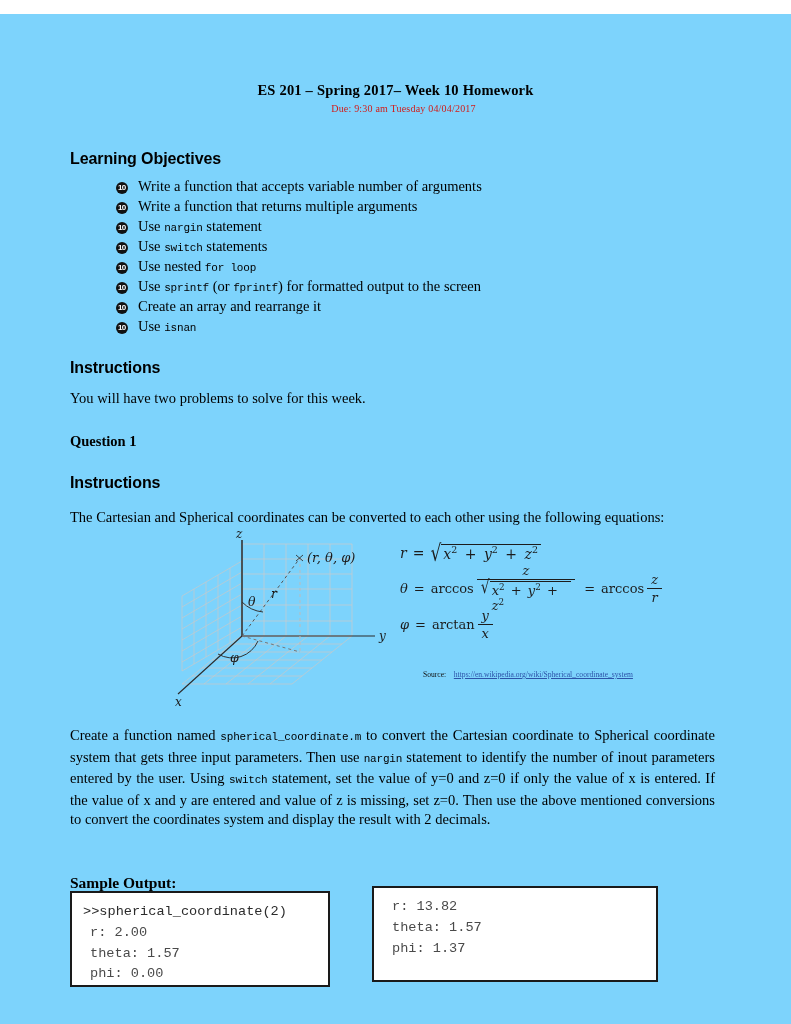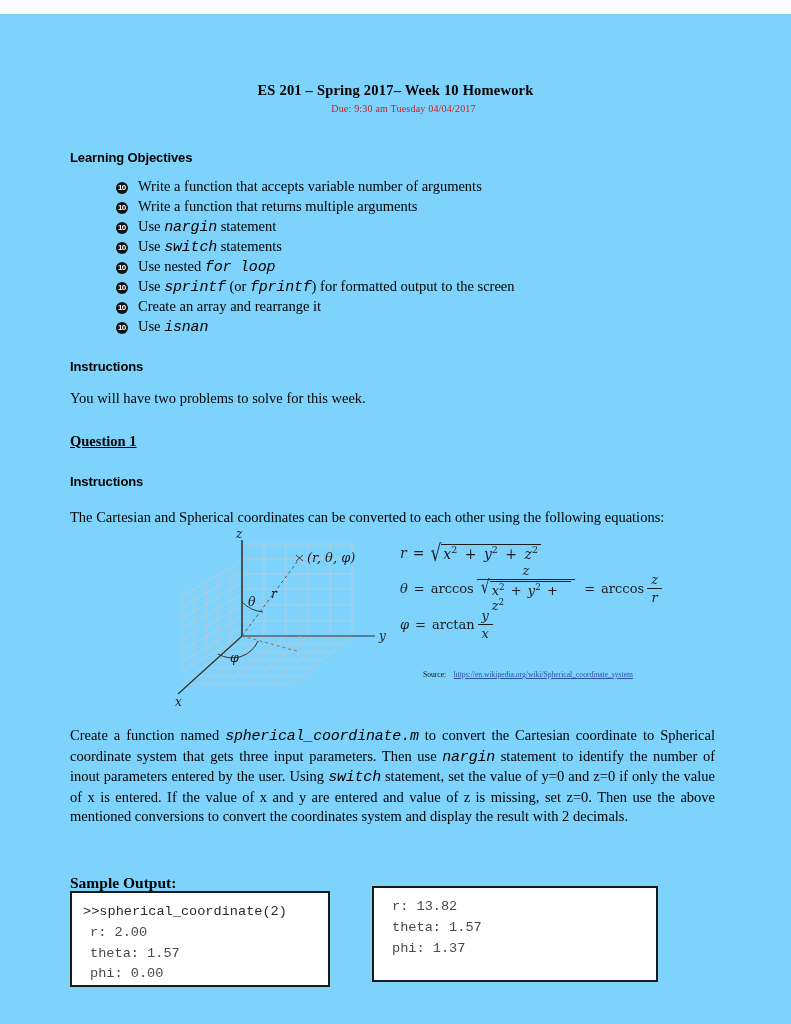--- a/index.html
+++ b/index.html
@@ -46,21 +46,21 @@
     color: #d21b17;
     letter-spacing: 0.2px;
     padding-left: 8px;
   }
 
   
   .h-sans {
     position: absolute;
     font-family: "Liberation Sans", sans-serif;
     font-weight: bold;
-    font-size: 13px;
+    font-size: 16px;
     color: #000;
     letter-spacing: -0.1px;
   }
   .h-serif-bold {
     position: absolute;
     font-family: "Liberation Serif", serif;
     font-weight: bold;
     font-size: 14.5px;
   }
 
@@ -70,23 +70,22 @@
     font-family: "Liberation Serif", serif;
     font-size: 14.5px;
     line-height: 19.5px;
   }
   .para-justify {
     text-align: justify;
     text-justify: inter-word;
   }
   code, .mono {
     font-family: "Liberation Mono", monospace;
-    font-size: 15px;
+    font-size: 11px;
     letter-spacing: -0.2px;
-    font-style: italic;
   }
 
   
   .objectives {
     position: absolute;
     left: 92px;
     top: 164px;
     width: 560px;
   }
   .obj-row {
@@ -239,21 +238,21 @@
       <div class="obj-row">
         <div class="obj-bullet"><span class="bullet-circle">10</span></div>
         <div class="obj-text"><span>Use </span><code class="mono">isnan</code></div>
       </div>
     </div>
 
   <div class="h-sans" style="left:70px; top:345px;">Instructions</div>
 
   <div class="body-text" style="left:70px; top:375px; width:600px;">You will have two problems to solve for this week.</div>
 
-  <div class="h-serif-bold" style="left:70px; top:419px;text-decoration:underline;">Question 1</div>
+  <div class="h-serif-bold" style="left:70px; top:419px;">Question 1</div>
 
   <div class="h-sans" style="left:70px; top:460px;">Instructions</div>
 
   <div class="body-text" style="left:70px; top:494px; width:660px;">The Cartesian and Spherical coordinates can be converted to each other using the following equations:</div>
 
   <div class="figure-wrap">
     <svg width="225" height="185" viewBox="0 0 225 185">
       <defs>
         <g id="gridmark"></g>
       </defs>

